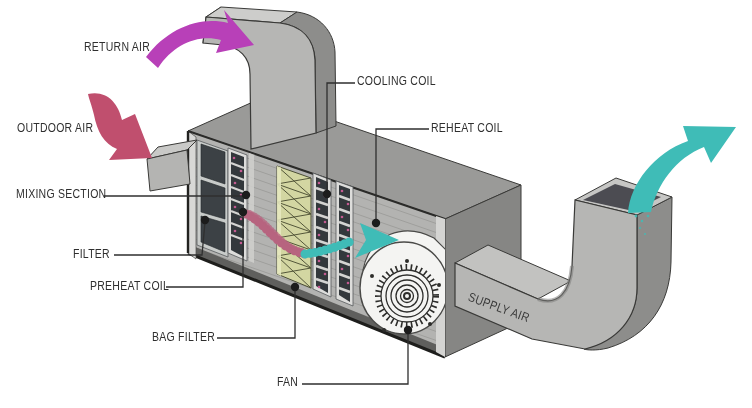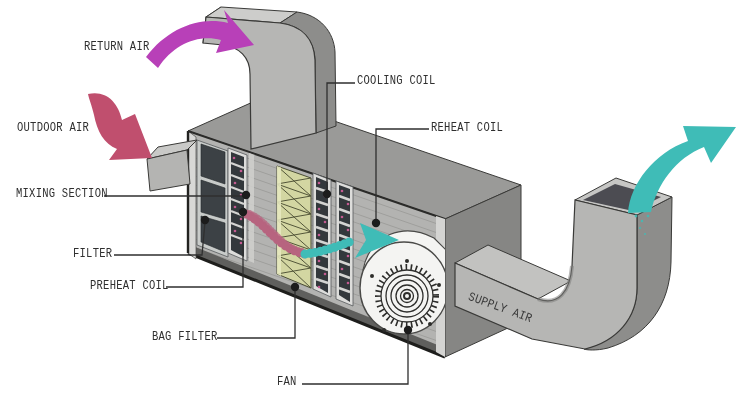--- a/index.html
+++ b/index.html
@@ -1,17 +1,17 @@
 <!DOCTYPE html>
 <html><head>
 <meta charset="utf-8">
 <style>
   html,body{margin:0;padding:0;background:#fff;}
   #stage{position:relative;width:752px;height:408px;background:#ffffff;overflow:hidden;
-         font-family:Liberation Mono, monospace;}
+         font-family:Liberation Sans, sans-serif;}
   #stage svg{position:absolute;left:0;top:0;}
   .lbl{position:absolute;font-size:12.5px;line-height:14px;color:#2f2f2f;white-space:nowrap;
        letter-spacing:.3px;transform:scaleX(.84);transform-origin:0 0;}
   .lbl.rot{transform:rotate(20deg) scaleX(.86);}
 </style>
 </head>
 <body>
 
 <div id="stage">
 <svg width="752" height="408" viewBox="0 0 752 408">

